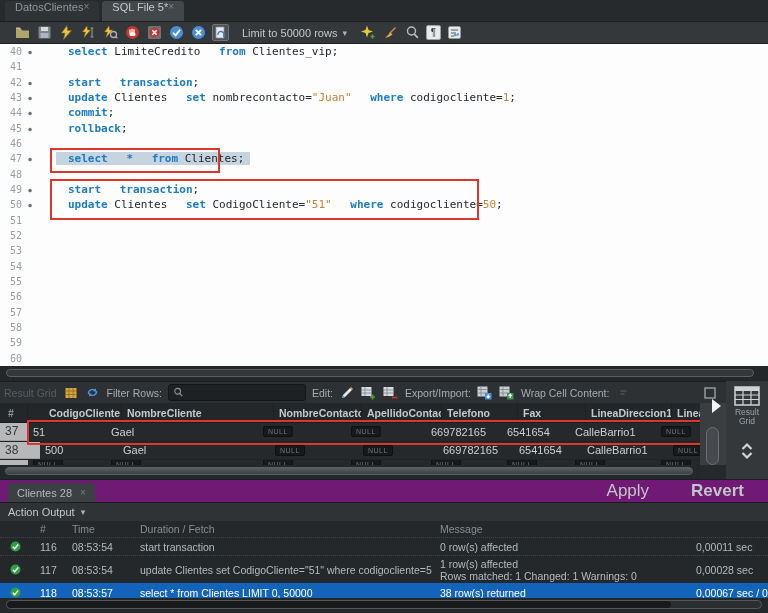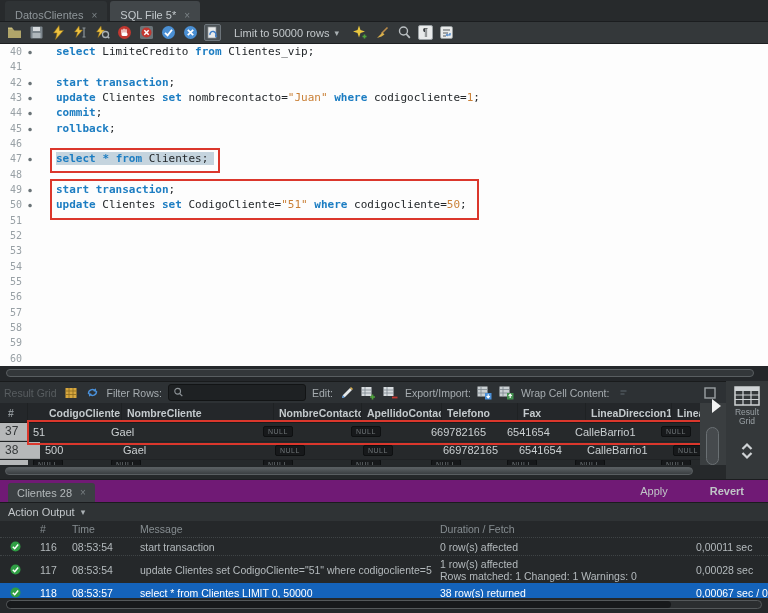--- a/index.html
+++ b/index.html
@@ -1,41 +1,41 @@
 <!DOCTYPE html>
 <html><head>
 <meta charset="utf-8">
 <style>
   html,body{margin:0;padding:0;background:#26292b;font-family:"Liberation Sans",sans-serif;}
   #app{position:relative;width:768px;height:613px;overflow:hidden;background:#26292b;}
 
   
   #tabbar{position:absolute;top:0;left:0;width:768px;height:22px;background:#272a2c;border-bottom:1px solid #1b1d1f;display:flex;align-items:flex-end;padding-left:5px;box-sizing:border-box;}
-  .etab{display:flex;align-items:flex-end;gap:8px;height:20px;padding:0 10px;font-size:11px;border-radius:3px 3px 0 0;margin-right:3px;margin-top:24px;}
+  .etab{display:flex;align-items:flex-start;height:20px;padding:0 10px;font-size:11px;border-radius:3px 3px 0 0;margin-right:3px;margin-top:24px;}
   .etab.inactive{background:#2f3335;color:#8f969a;}
   .etab.active{background:#42474a;color:#c3c9cc;}
   .etab .close{font-size:10px;color:#7d8488;cursor:pointer;}
 
   
-  #toolbar{position:absolute;top:22px;left:0;width:768px;height:22px;background:#34383a;border-bottom:1px solid #1d1f21;display:flex;align-items:center;gap:5px;padding-left:6px;box-sizing:border-box;}
+  #toolbar{position:absolute;top:22px;left:0;width:768px;height:22px;background:#34383a;border-bottom:1px solid #1d1f21;display:flex;align-items:center;gap:5px;padding-left:14px;box-sizing:border-box;}
   .tbi{width:17px;height:17px;display:flex;align-items:center;justify-content:center;}
   .tbi.pressed{background:#4c5256;border:1px solid #6c747a;border-radius:2px;box-sizing:border-box;}
   .limit{display:flex;align-items:center;gap:5px;color:#c3c8cb;font-size:11px;padding:1px 6px;margin:0 2px;}
   .limit .caret{font-size:9px;color:#aab0b3;}
   .lighticon{width:15px;height:15px;background:#e8eaea;border:1px solid #9aa0a3;border-radius:2px;color:#3a3e40;font-size:10px;line-height:13px;text-align:center;box-sizing:border-box;}
 
   
   #editor{position:absolute;top:44px;left:0;width:750px;height:322px;background:#fdfdfd;overflow:hidden;padding-left:44px;}
   #editor-lines{position:absolute;top:0;left:0;right:10px;}
   .ed-line{display:flex;align-items:center;height:15.33px;font-family:"DejaVu Sans Mono",monospace;font-size:11px;white-space:pre;}
   .ed-num{width:22px;text-align:right;color:#98a0a5;font-size:10px;flex:none;}
   .ed-dot{width:16px;text-align:center;color:#6b7478;font-size:6px;flex:none;}
   .ed-code{margin-left:18px;}
   .ed-code.sel{background:#c5d4de;padding-right:6px;}
-  .tk-k{color:#1c7dc2;font-weight:bold;}
+  .tk-k{color:#1c7dc2;font-weight:bold;margin-left:12px;}
   .tk-p{color:#23272a;}
   .tk-s{color:#c97f35;}
   .tk-n{color:#c97f35;}
   .redbox{position:absolute;border:2px solid #db372c;z-index:6;pointer-events:none;}
   #red-box-1{left:50px;top:104px;width:166px;height:21px;}
   #red-box-2{left:50px;top:135px;width:425px;height:37px;}
   #ed-vscroll{position:absolute;top:0;right:0;width:10px;height:322px;background:#e9eaeb;border-left:1px solid #d2d4d5;box-sizing:border-box;}
   #ed-vthumb{position:absolute;top:2px;left:1px;width:7px;height:150px;background:#c2c5c7;border-radius:3px;}
 
   
@@ -68,21 +68,21 @@
   #rg-sidebar{position:absolute;top:381px;right:0;width:42px;height:98px;background:#34383a;z-index:4;}
   #rg-pointer{position:absolute;top:399px;left:712px;width:0;height:0;border-top:7px solid transparent;border-bottom:7px solid transparent;border-left:9px solid #f2f3f3;z-index:5;}
   .sb-item{display:flex;flex-direction:column;align-items:center;margin-top:5px;}
   .sb-label{font-size:8.5px;color:#9aa1a5;text-align:center;line-height:9px;margin-top:2px;width:30px;}
   .sb-chev{margin-top:16px;}
 
   
   #gridtabrow{position:absolute;top:479px;left:0;width:768px;height:23px;background:#701a75;border-top:1px solid #1b1d1f;display:flex;align-items:center;box-sizing:border-box;padding:0 24px 0 8px;}
   .gtab{display:flex;align-items:center;gap:8px;background:#3b4043;color:#b4b9bb;font-size:11px;height:19px;padding:0 9px;border-radius:3px 3px 0 0;align-self:flex-end;}
   .gtab .close{font-size:10px;color:#787f83;}
-  #apply-btn,#revert-btn{color:#c0c5c7;font-size:11px;cursor:pointer;}
+  #apply-btn,#revert-btn{color:#c0c5c7;font-size:17px;cursor:pointer;}
   #apply-btn{margin-left:auto;}
   #revert-btn{margin-left:42px;font-weight:bold;}
 
   
   #actheader{position:absolute;top:502px;left:0;width:768px;height:19px;background:#2f3335;border-top:1px solid #1a1c1e;display:flex;align-items:center;padding-left:8px;box-sizing:border-box;color:#c2c7ca;font-size:11px;gap:6px;}
   #actheader .caret{font-size:9px;color:#aab0b3;}
   #acttable{position:absolute;top:521px;left:0;width:768px;height:92px;background:#25282a;overflow:hidden;}
   .a-grid{display:grid;grid-template-columns:30px 34px 68px 300px 256px 80px;align-items:center;}
   #action-cols{height:16px;color:#868d91;font-size:10.5px;}
   #action-cols span{padding-left:8px;}
@@ -436,22 +436,22 @@
 
   <div id="actheader">
     <span>Action Output</span>
     <span class="caret">▾</span>
   </div>
   <div id="acttable">
     <div class="a-grid" id="action-cols">
       <span></span>
       <span class="a-num-h">#</span>
       <span>Time</span>
+      <span>Duration / Fetch</span>
       <span>Message</span>
-      <span>Duration / Fetch</span>
     </div>
     <div id="action-rows">
         <div class="a-grid a-row">
           <span class="a-st">
             <svg width="11" height="11" viewBox="0 0 11 11">
               <circle cx="5.5" cy="5.5" r="5" fill="#2f9e44"></circle>
               <polyline points="2.8,5.8 4.7,7.7 8.2,3.6" fill="none" stroke="#fff" stroke-width="1.5"></polyline>
             </svg>
           </span>
           <span class="a-num">116</span>

